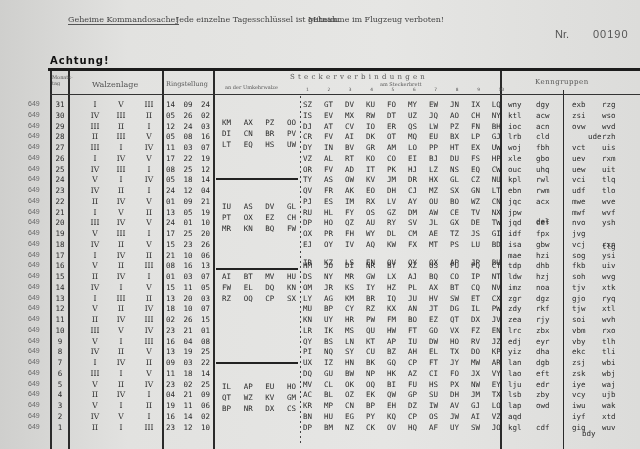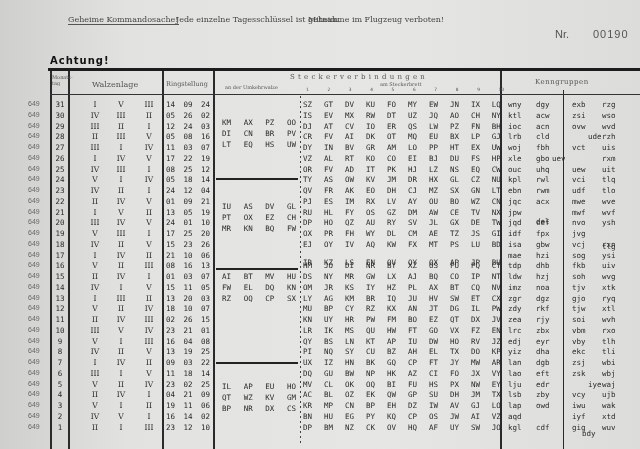--- a/index.html
+++ b/index.html
@@ -296,21 +296,21 @@
         <span>KO</span>
         <span>CO</span>
         <span>EI</span>
         <span>BJ</span>
         <span>DU</span>
         <span>FS</span>
         <span>HP</span>
       </div>
       <span class="cell kg" style="left:508px;top:153.75px;">xle</span>
       <span class="cell kg" style="left:536px;top:153.75px;">gbo</span>
-      <span class="cell kg" style="left:552px;top:153.75px;text-align:center;">uev</span>
+      <span class="cell kg" style="left:572px;top:153.75px;text-align:center;">uev</span>
       <span class="cell kg" style="left:602px;top:153.75px;">rxm</span>
       <span class="cell serial" style="left:28px;top:164.5px;">649</span>
       <span class="cell day" style="left:53px;top:164.5px;">25</span>
       <span class="cell rotor" style="left:84px;top:164.5px;">IV</span>
       <span class="cell rotor" style="left:110px;top:164.5px;">III</span>
       <span class="cell rotor" style="left:138px;top:164.5px;">I</span>
       <div class="cell ring" style="left:166px;top:164.5px;">
         <span>08</span>
         <span>25</span>
         <span>12</span>
@@ -842,21 +842,21 @@
         <span>OQ</span>
         <span>BI</span>
         <span>FU</span>
         <span>HS</span>
         <span>PX</span>
         <span>NW</span>
         <span>EY</span>
       </div>
       <span class="cell kg" style="left:508px;top:379.5px;">lju</span>
       <span class="cell kg" style="left:536px;top:379.5px;">edr</span>
-      <span class="cell kg" style="left:572px;top:379.5px;margin-left:16px;">iye</span>
+      <span class="cell kg" style="left:572px;top:379.5px;">iye</span>
       <span class="cell kg" style="left:602px;top:379.5px;">waj</span>
       <span class="cell serial" style="left:28px;top:390.25px;">649</span>
       <span class="cell day" style="left:53px;top:390.25px;">4</span>
       <span class="cell rotor" style="left:84px;top:390.25px;">II</span>
       <span class="cell rotor" style="left:110px;top:390.25px;">IV</span>
       <span class="cell rotor" style="left:138px;top:390.25px;">I</span>
       <div class="cell ring" style="left:166px;top:390.25px;">
         <span>04</span>
         <span>21</span>
         <span>09</span>

